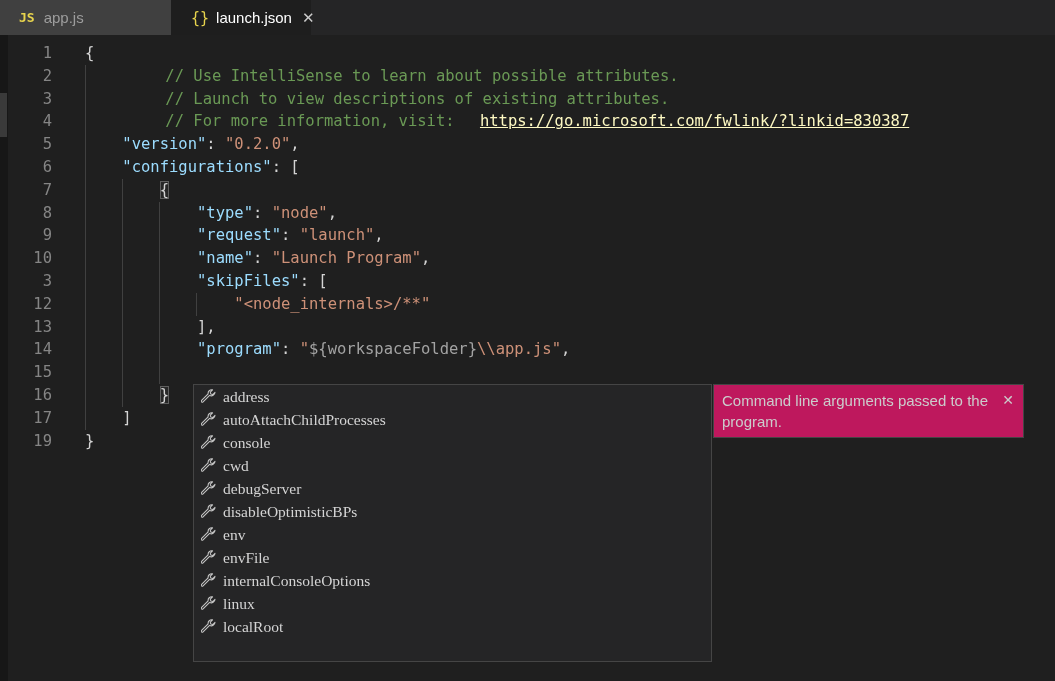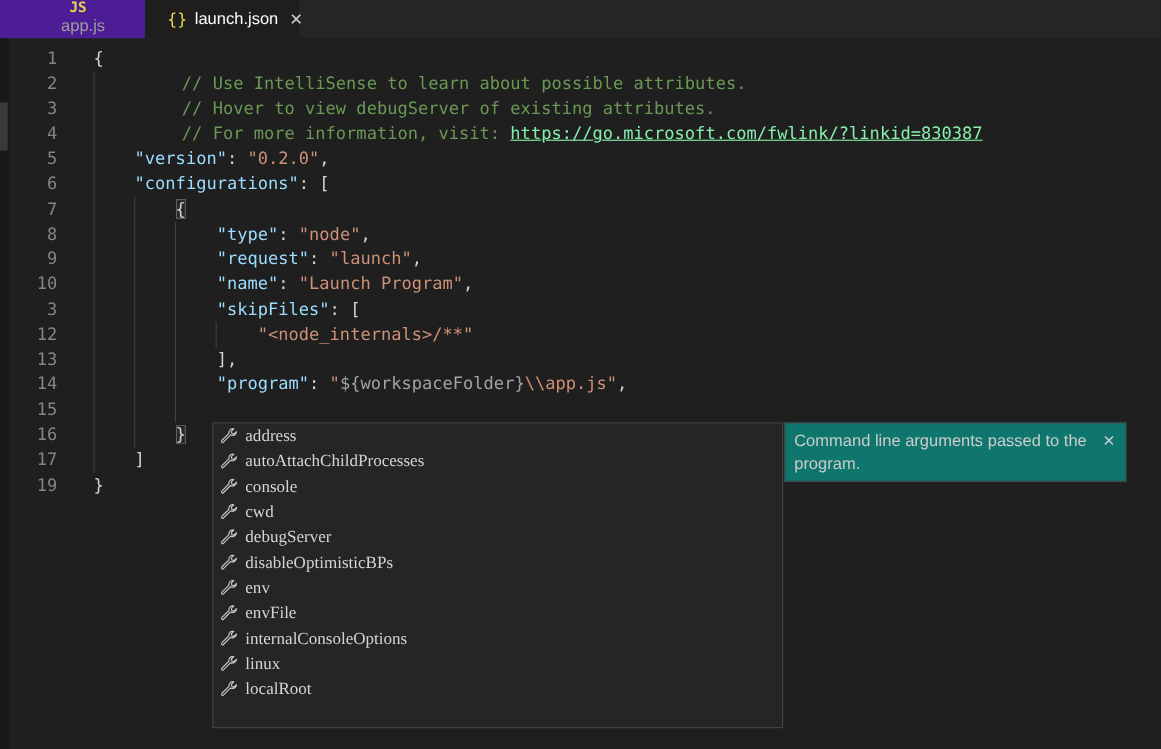--- a/index.html
+++ b/index.html
@@ -2,21 +2,21 @@
 <html><head>
 <meta charset="utf-8">
 <style>
   html,body{margin:0;padding:0;}
   body{width:1055px;height:681px;overflow:hidden;background:#1f1f1f;
        font-family:"Liberation Sans",sans-serif;position:relative;}
 
   
   .tabbar{position:absolute;top:0;left:0;width:1055px;height:35px;background:#252526;display:flex;}
   .tab{height:35px;display:flex;align-items:center;box-sizing:border-box;font-size:15px;}
-  .tab-inactive{width:132px;background:#4c1d95;color:#9d9d9d;padding-left:19px;flex-direction:column;}
+  .tab-inactive{width:171px;background:#404040;color:#9d9d9d;padding-left:19px;}
   .tab-active{width:140px;background:#1e1e1e;color:#ffffff;padding-left:20px;}
   .js-icon{color:#e8d44d;font-weight:bold;font-size:13px;margin-right:9px;font-family:"DejaVu Sans Mono",monospace;}
   .braces-icon{color:#e8d44d;font-size:15px;margin-right:7px;font-family:"DejaVu Sans Mono",monospace;}
   .tab-close{color:#cccccc;font-size:15px;margin-left:10px;}
 
   
   .left-rail{position:absolute;top:35px;left:0;width:8px;bottom:0;background:#171717;}
   .rail-thumb{position:absolute;top:58px;left:0;width:7px;height:44px;background:#3a3a3a;}
 
   
@@ -24,42 +24,42 @@
   .code{position:absolute;top:7px;left:0;}
   .code-line{display:flex;height:22.8px;line-height:22.8px;
              font-family:"DejaVu Sans Mono",monospace;font-size:15.5px;}
   .ln{width:52px;text-align:right;color:#858585;flex:none;}
   .lt{margin-left:33px;white-space:pre;color:#d4d4d4;}
   .seg-p{color:#d4d4d4;}
   .seg-c{color:#6a9955;padding-left:43px;}
   .seg-k{color:#9cdcfe;}
   .seg-s{color:#ce9178;}
   .seg-v{color:#a3a3a3;}
-  .seg-link{color:#86efac;text-decoration:underline;}
+  .seg-link{color:#fef9c3;text-decoration:underline;margin-left:16px;}
   .seg-pb{color:#d4d4d4;box-shadow:inset 0 0 0 1px #5f5f5f;background:rgba(100,100,100,.12);}
 
   .guide{position:absolute;width:1px;background:#404040;}
   .g0{left:85px;top:29.8px;height:364.8px;}
   .g1{left:122px;top:143.8px;height:228px;}
   .g2{left:159px;top:166.6px;height:182.4px;}
   .g3{left:196px;top:257.8px;height:22.8px;}
 
   
   .suggest{position:absolute;left:193px;top:384px;width:519px;height:278px;box-sizing:border-box;
            background:#252526;border:1px solid #454545;z-index:10;}
   .sg-list{list-style:none;margin:0;padding:0;}
   .sg-item{height:23px;display:flex;align-items:center;padding-left:7px;
            font-family:Liberation Serif, serif;font-size:15.5px;color:#d4d4d4;}
   .sg-item.selected{background:#04395e;color:#ffffff;}
   .sg-icon{width:16px;height:16px;margin-right:6px;flex:none;display:flex;align-items:center;}
   .sg-label{white-space:pre;}
 
   
   .tooltip{position:absolute;left:713px;top:384px;width:311px;height:54px;box-sizing:border-box;
-           background:#0f766e;border:1px solid #454545;z-index:10;color:#cccccc;
+           background:#be185d;border:1px solid #454545;z-index:10;color:#cccccc;
            font-size:15px;line-height:21px;padding:5px 30px 5px 8px;}
   .tt-close{position:absolute;top:5px;right:9px;color:#cccccc;font-size:14px;}
 </style>
 </head>
 <body>
 
 <div class="tabbar">
   <div class="tab tab-inactive">
     <span class="js-icon">JS</span>
     <span>app.js</span>
@@ -80,21 +80,21 @@
       <div class="code-line">
         <span class="ln">1</span>
         <span class="lt"><span class="seg-p">{</span></span>
       </div>
       <div class="code-line">
         <span class="ln">2</span>
         <span class="lt"><span class="seg-c">    // Use IntelliSense to learn about possible attributes.</span></span>
       </div>
       <div class="code-line">
         <span class="ln">3</span>
-        <span class="lt"><span class="seg-c">    // Hover to view debugServer of existing attributes.</span></span>
+        <span class="lt"><span class="seg-c">    // Launch to view descriptions of existing attributes.</span></span>
       </div>
       <div class="code-line">
         <span class="ln">4</span>
         <span class="lt"><span class="seg-c">    // For more information, visit: </span><span class="seg-link">https://go.microsoft.com/fwlink/?linkid=830387</span></span>
       </div>
       <div class="code-line">
         <span class="ln">5</span>
         <span class="lt"><span class="seg-p">    </span><span class="seg-k">"version"</span><span class="seg-p">: </span><span class="seg-s">"0.2.0"</span><span class="seg-p">,</span></span>
       </div>
       <div class="code-line">

